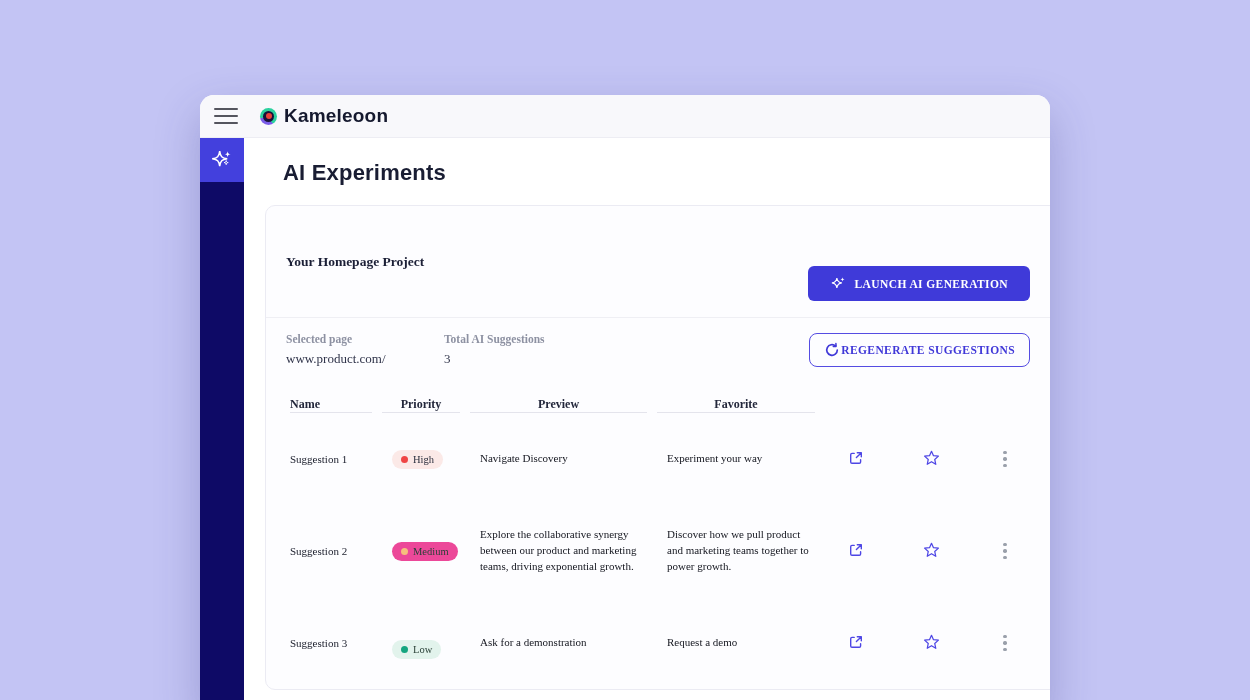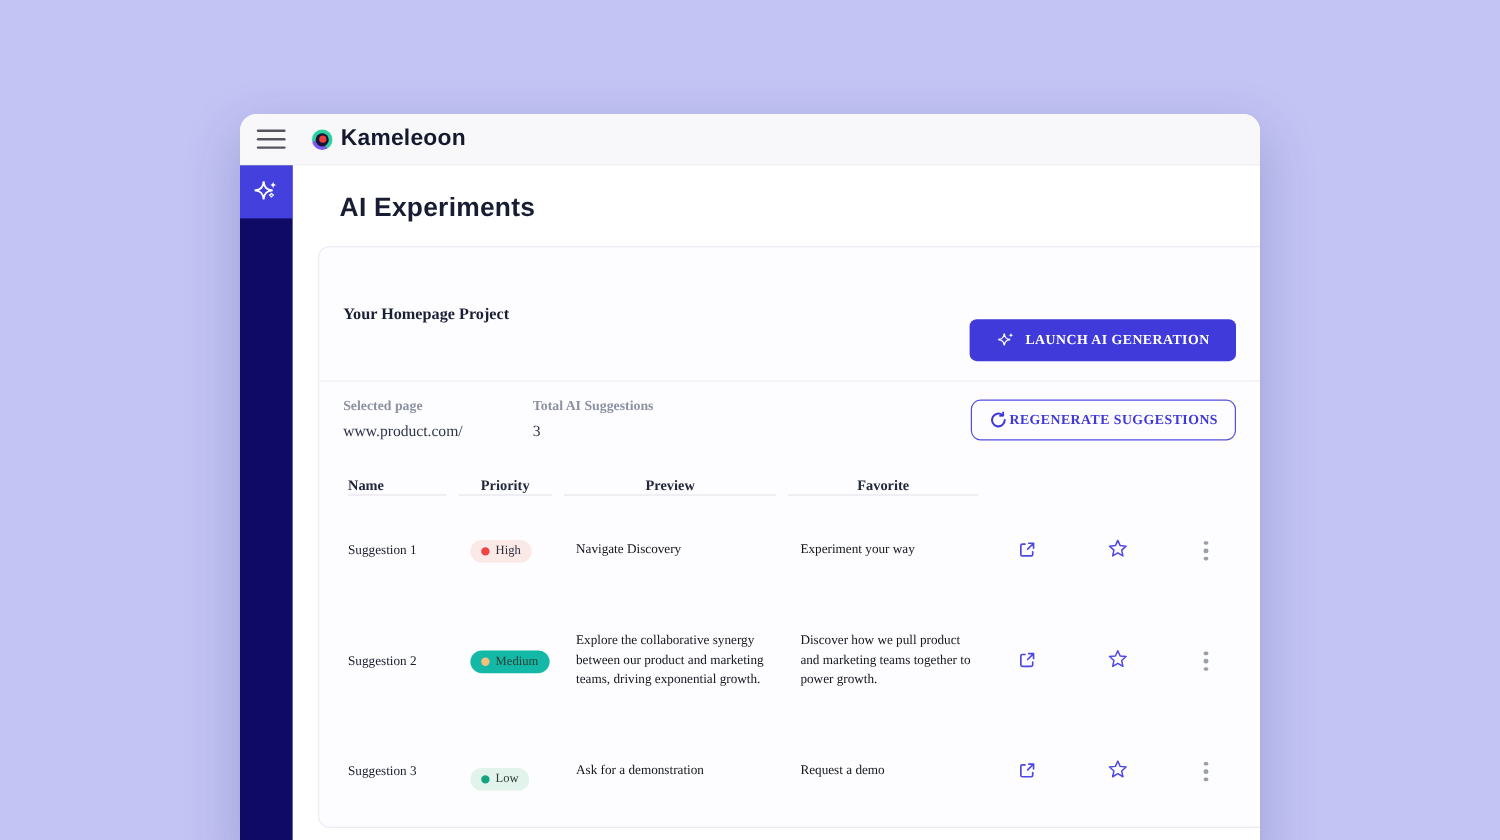--- a/index.html
+++ b/index.html
@@ -189,21 +189,21 @@
                 <button class="kebab">
                   <i></i>
                   <i></i>
                   <i></i>
                 </button>
               </div>
           </div>
 
           <div class="trow tr">
             <div class="cell-name">Suggestion 2</div>
-            <div><span class="badge" style="background: #14b8a6; color: rgb(42, 64, 55);">
+            <div><span class="badge" style="background: #ec4899; color: rgb(42, 64, 55);">
                   <span class="badge-dot" style="background: rgb(246, 191, 125);"></span>
                   <span>Medium</span>
                 </span></div>
             <div class="cell-text">Explore the collaborative synergy between our product and marketing teams, driving exponential growth.</div>
             <div class="cell-text">Discover how we pull product and marketing teams together to power growth.</div>
             <div class="cell-c"><button class="icon-btn"><span><svg width="16" height="16" viewBox="0 0 16 16" fill="none">
                       <path d="M6.2 3.4 H4 C3.2 3.4 2.7 3.9 2.7 4.7 V12 C2.7 12.8 3.2 13.3 4 13.3 H11.3 C12.1 13.3 12.6 12.8 12.6 12 V9.8" stroke="#4e46e5" stroke-width="1.4" stroke-linecap="round"></path>
                       <path d="M9.3 2.7 H13.3 V6.7 M13.1 2.9 L8.4 7.6" stroke="#4e46e5" stroke-width="1.4" stroke-linecap="round" stroke-linejoin="round"></path>
                     </svg></span></button></div>
             <div class="cell-c"><button class="icon-btn"><span><svg width="19" height="19" viewBox="0 0 20 20" fill="none">

